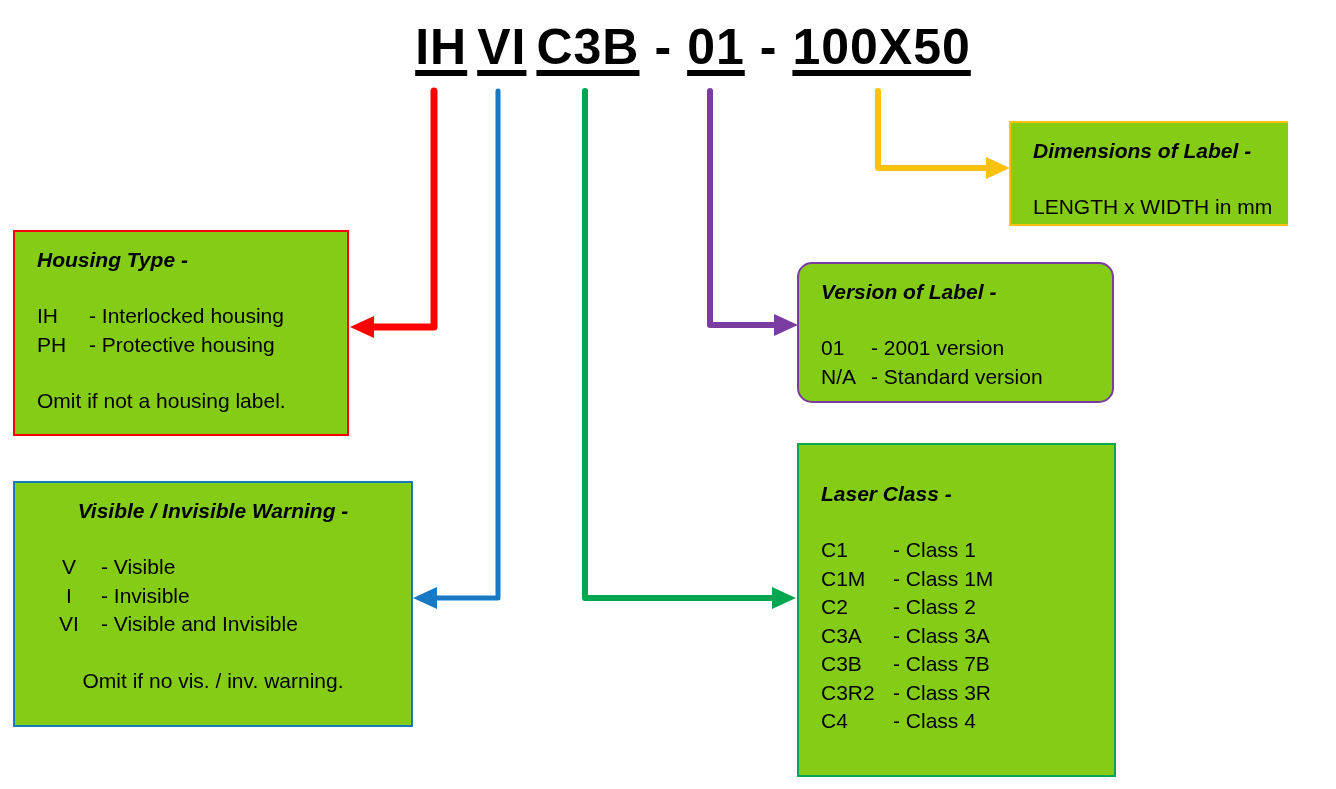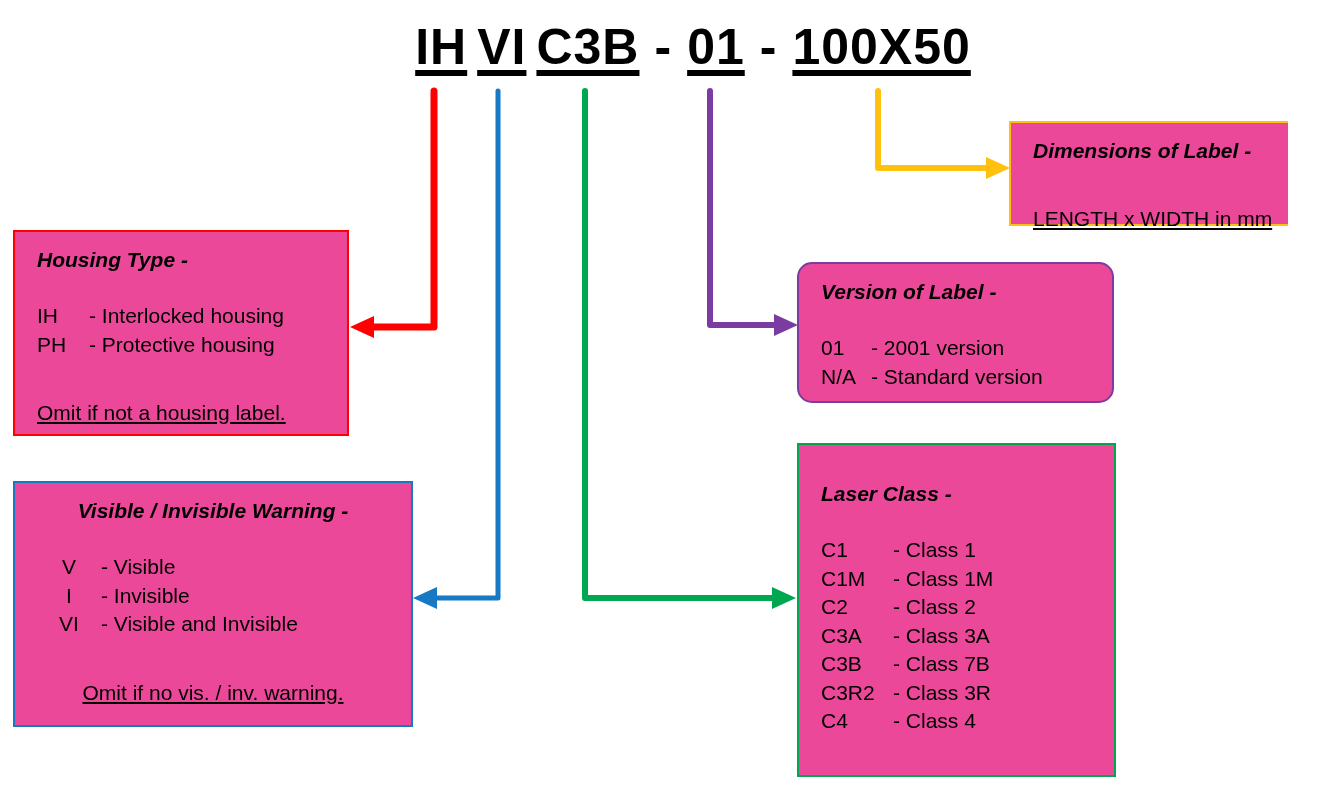--- a/index.html
+++ b/index.html
@@ -42,33 +42,33 @@
     left: 0; top: 0;
     width: 1336px; height: 789px;
     pointer-events: none;
   }
 
   
   .box {
     position: absolute;
     box-sizing: border-box;
     border: 2px solid #6d28d9;
-    background: #ec4899;
+    background: #84cc16;
     padding: 14px 22px;
     font-size: 21px;
   }
   .box-heading {
     font-weight: bold;
     font-style: italic;
     line-height: 28px;
   }
   .box-items { margin-top: 28px; }
   .item-row { display: flex; line-height: 28.5px; }
   .item-code { flex: 0 0 60px; }
-  .box-note { margin-top: 40px; line-height: 28px; text-decoration: underline; }
+  .box-note { margin-top: 28px; line-height: 28px; }
 
   .box-housing    { left: 13px;   top: 230px; width: 336px; height: 206px; }
   .box-housing .item-code { flex-basis: 52px; }
 
   .box-warning    { left: 13px;   top: 481px; width: 400px; height: 246px; }
   .box-warning .item-code { flex-basis: 64px; }
 
   .box-laser      { left: 797px;  top: 443px; width: 319px; height: 334px; padding-top: 35px; }
   .box-laser .item-code { flex-basis: 72px; }
 

